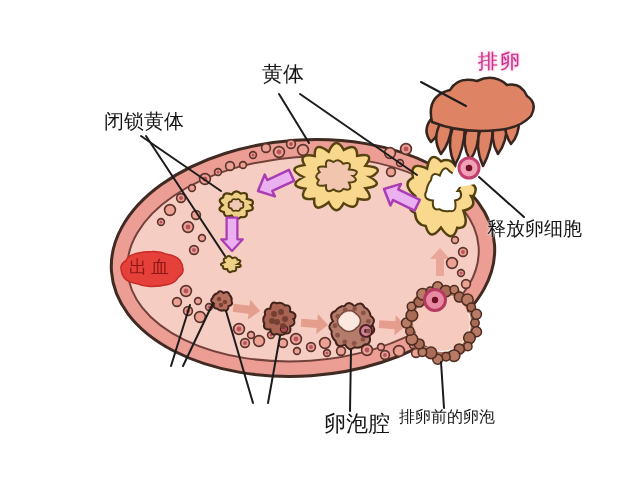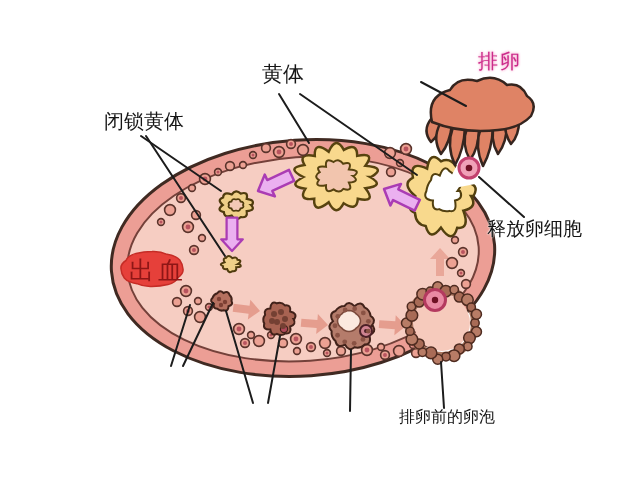--- a/index.html
+++ b/index.html
@@ -10,21 +10,21 @@
   .stage svg{position:absolute;left:0;top:0;}
   .lbl{
     position:absolute;font-weight:400;color:#151515;white-space:nowrap;
     line-height:1.1;text-shadow:0 0 2px #fff,0 0 2px #fff;
   }
   .lbl-ovulation{
     color:#cb2b8b;font-size:20px;letter-spacing:2px;
     text-shadow:0 0 1px #f3a8cc,0 0 3px #f6bcd7,0 0 3px #f6bcd7;
   }
   .lbl-hemo{
-    color:#8e1616;font-size:25px;letter-spacing:4px;
+    color:#8e1616;font-size:18px;letter-spacing:4px;
     text-shadow:none;
   }
 </style>
 </head>
 <body>
 
 <div class="stage">
 
 <svg width="640" height="480" viewBox="0 0 640 480">
 
@@ -247,15 +247,16 @@
     <line x1="350" y1="411" x2="351" y2="350"></line>
     <line x1="444" y1="408" x2="441" y2="362"></line>
   </g>
 </svg>
 
 <div class="lbl" style="left:104px;top:110px;font-size:20px">闭锁黄体</div>
 <div class="lbl" style="left:262px;top:63px;font-size:21px">黄体</div>
 <div class="lbl lbl-ovulation" style="left:478px;top:50px">排卵</div>
 <div class="lbl" style="left:487px;top:218px;font-size:19px">释放卵细胞</div>
 <div class="lbl lbl-hemo" style="left:129px;top:257px">出血</div>
+<div class="lbl" style="left:324px;top:412px;font-size:22px">卵泡腔</div>
 <div class="lbl" style="left:399px;top:408px;font-size:16px">排卵前的卵泡</div>
 
 </div>
 
 </body></html>

